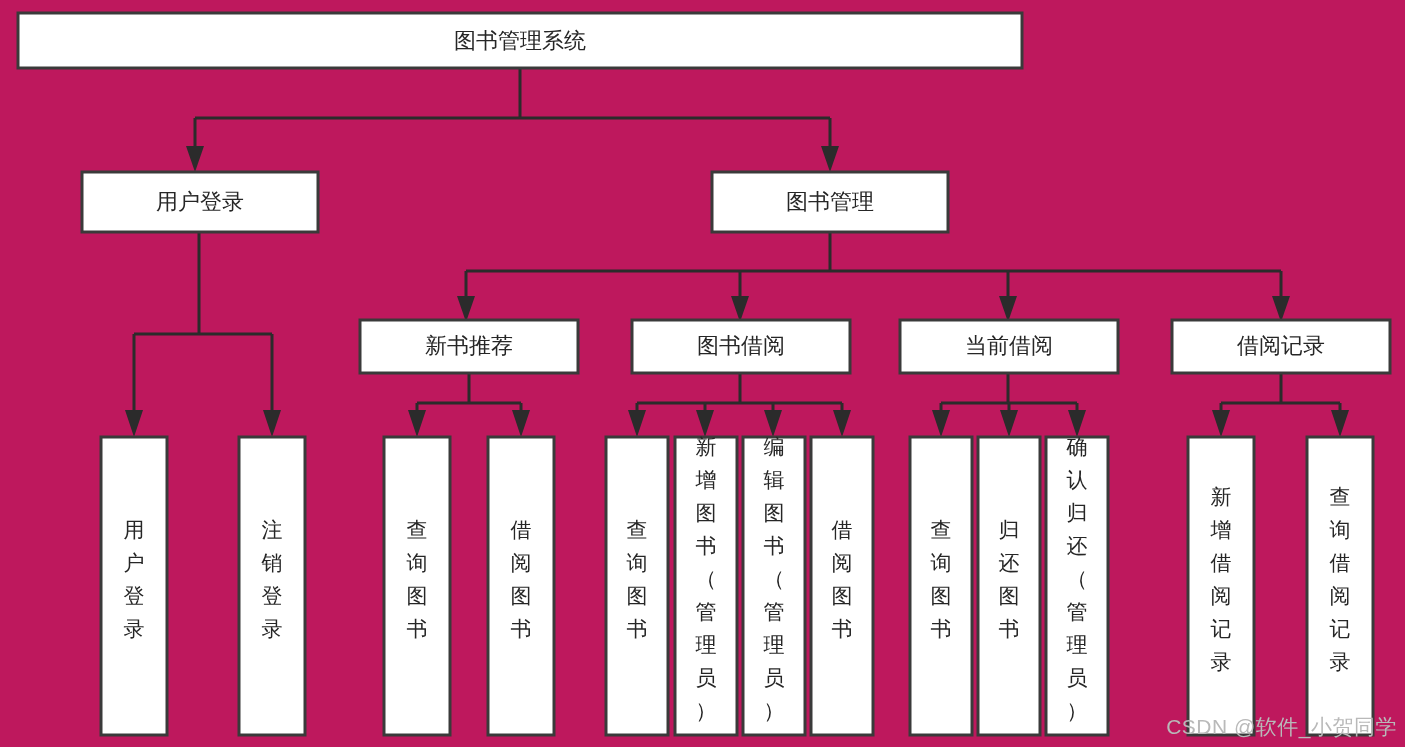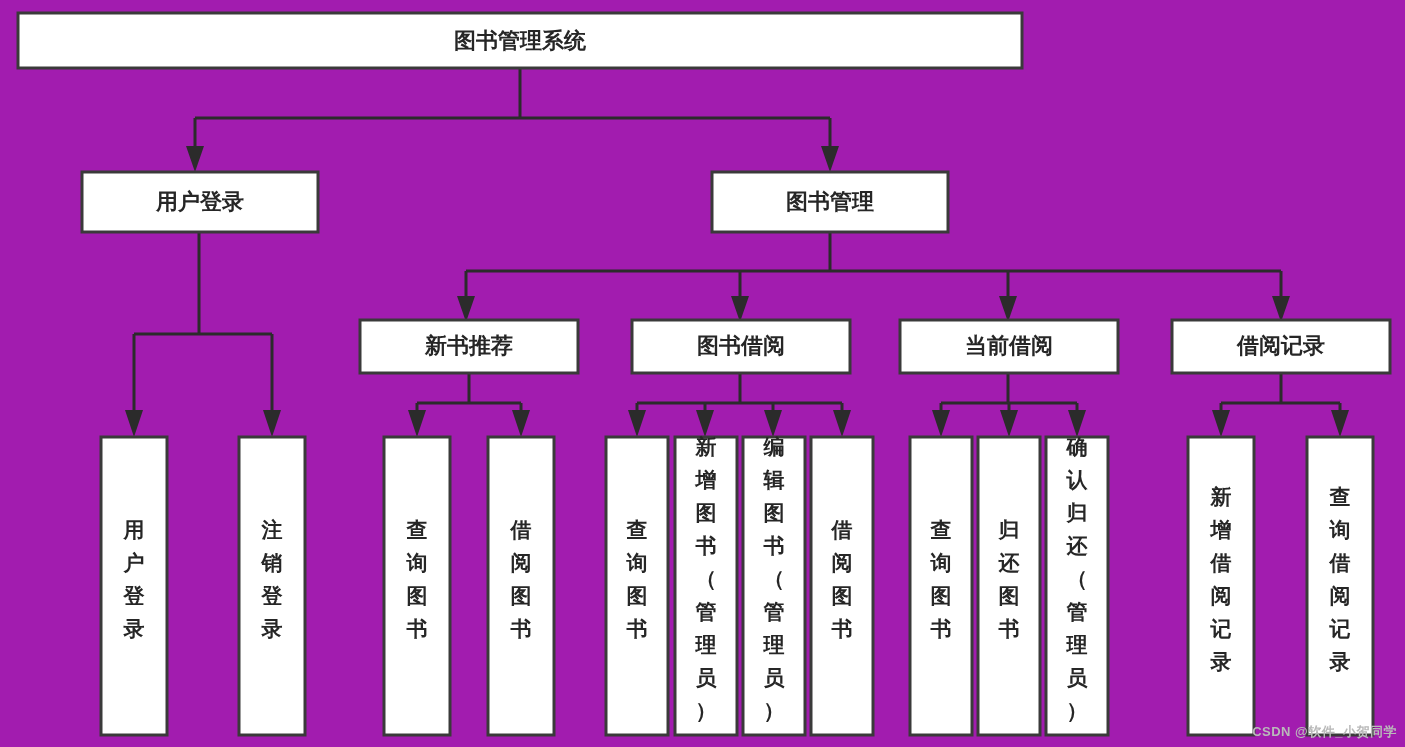--- a/index.html
+++ b/index.html
@@ -4,24 +4,23 @@
 <style>
   html, body {
     margin: 0;
     padding: 0;
     background: #ffffff;
   }
   #stage {
     position: relative;
     width: 1405px;
     height: 747px;
-    background: #a21caf;
+    background: #be185d;
     font-family: "Liberation Sans", "DejaVu Sans", sans-serif;
     overflow: hidden;
-    font-weight: bold;
   }
   svg#diagram {
     position: absolute;
     left: 0;
     top: 0;
     width: 1405px;
     height: 747px;
   }
   .node-rect {
     fill: #ffffff;
@@ -48,21 +47,21 @@
     font-family: "Liberation Sans", "DejaVu Sans", sans-serif;
     font-size: 21px;
     fill: #262626;
     text-anchor: middle;
   }
   .watermark {
     position: absolute;
     right: 8px;
     bottom: 6px;
     font-family: "Liberation Sans", "DejaVu Sans", sans-serif;
-    font-size: 13px;
+    font-size: 21px;
     color: #b9b9b9;
     letter-spacing: 0.5px;
     white-space: nowrap;
     pointer-events: none;
   }
 </style>
 </head>
 <body>
 
 <div id="stage">

